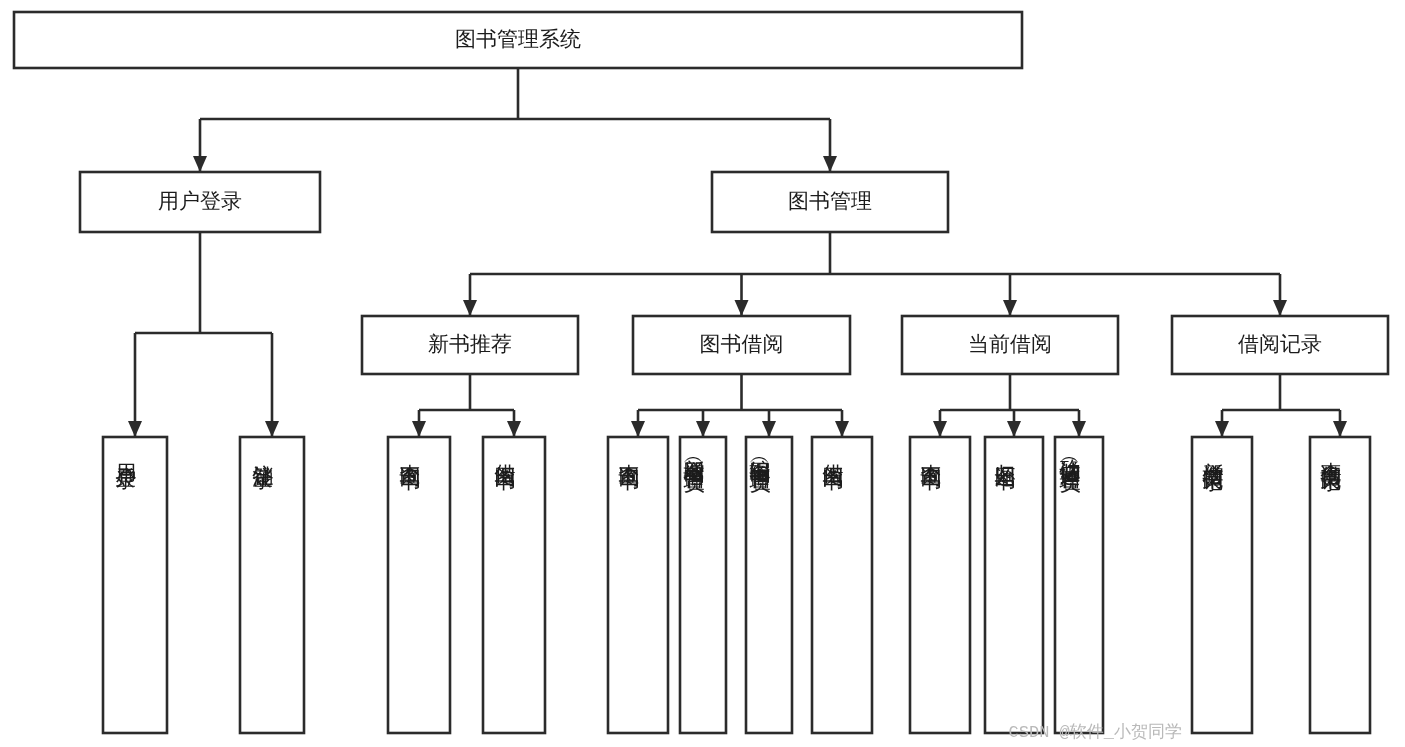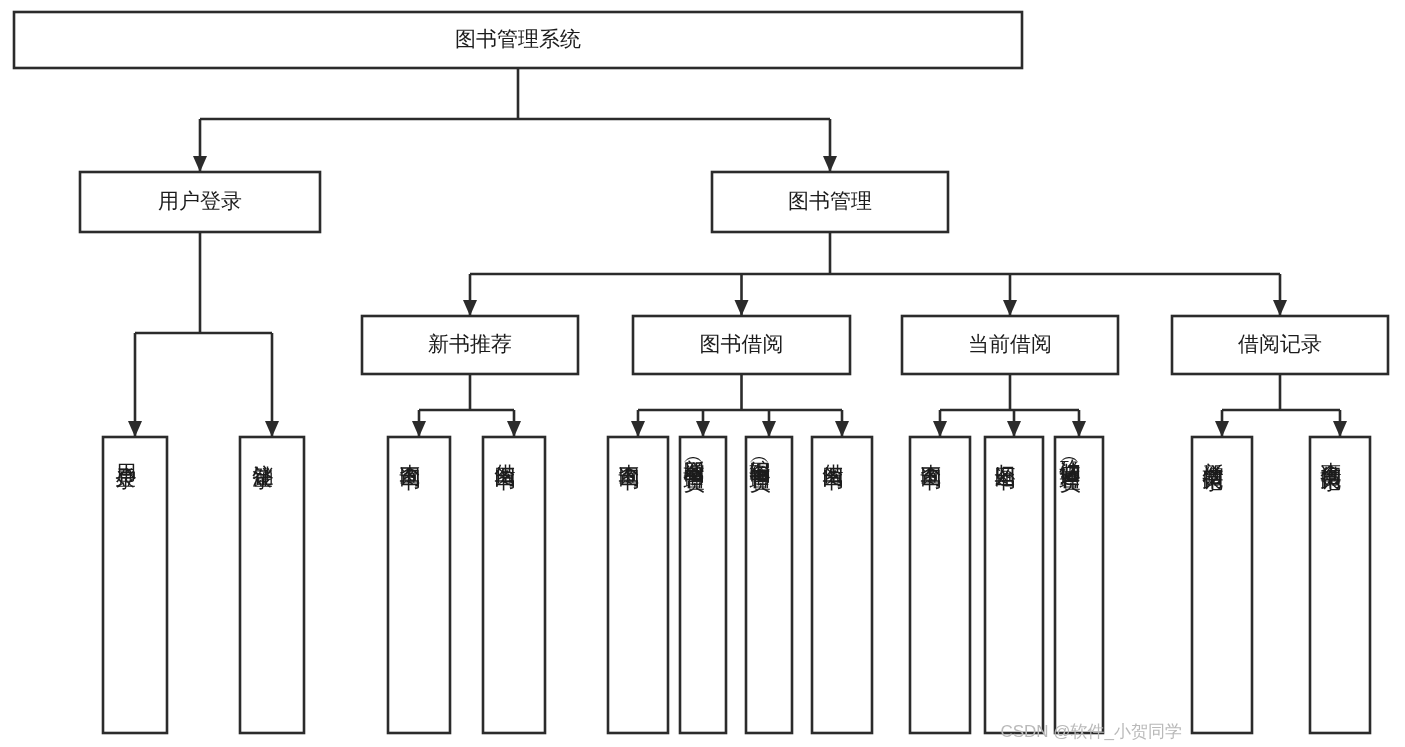--- a/index.html
+++ b/index.html
@@ -56,21 +56,21 @@
     text-anchor: middle;
     dominant-baseline: middle;
     writing-mode: vertical-rl;
     glyph-orientation-vertical: 0;
     letter-spacing: 2px;
   }
   .watermark-text {
     position: absolute;
     right: 8px;
     bottom: 4px;
-    font-family: Liberation Sans, sans-serif;
+    font-family: Liberation Mono, monospace;
     font-size: 17px;
     color: #b9b9b9;
     white-space: nowrap;
     user-select: none;
   }
 </style>
 </head>
 <body>
 
 <div id="diagram-root">

